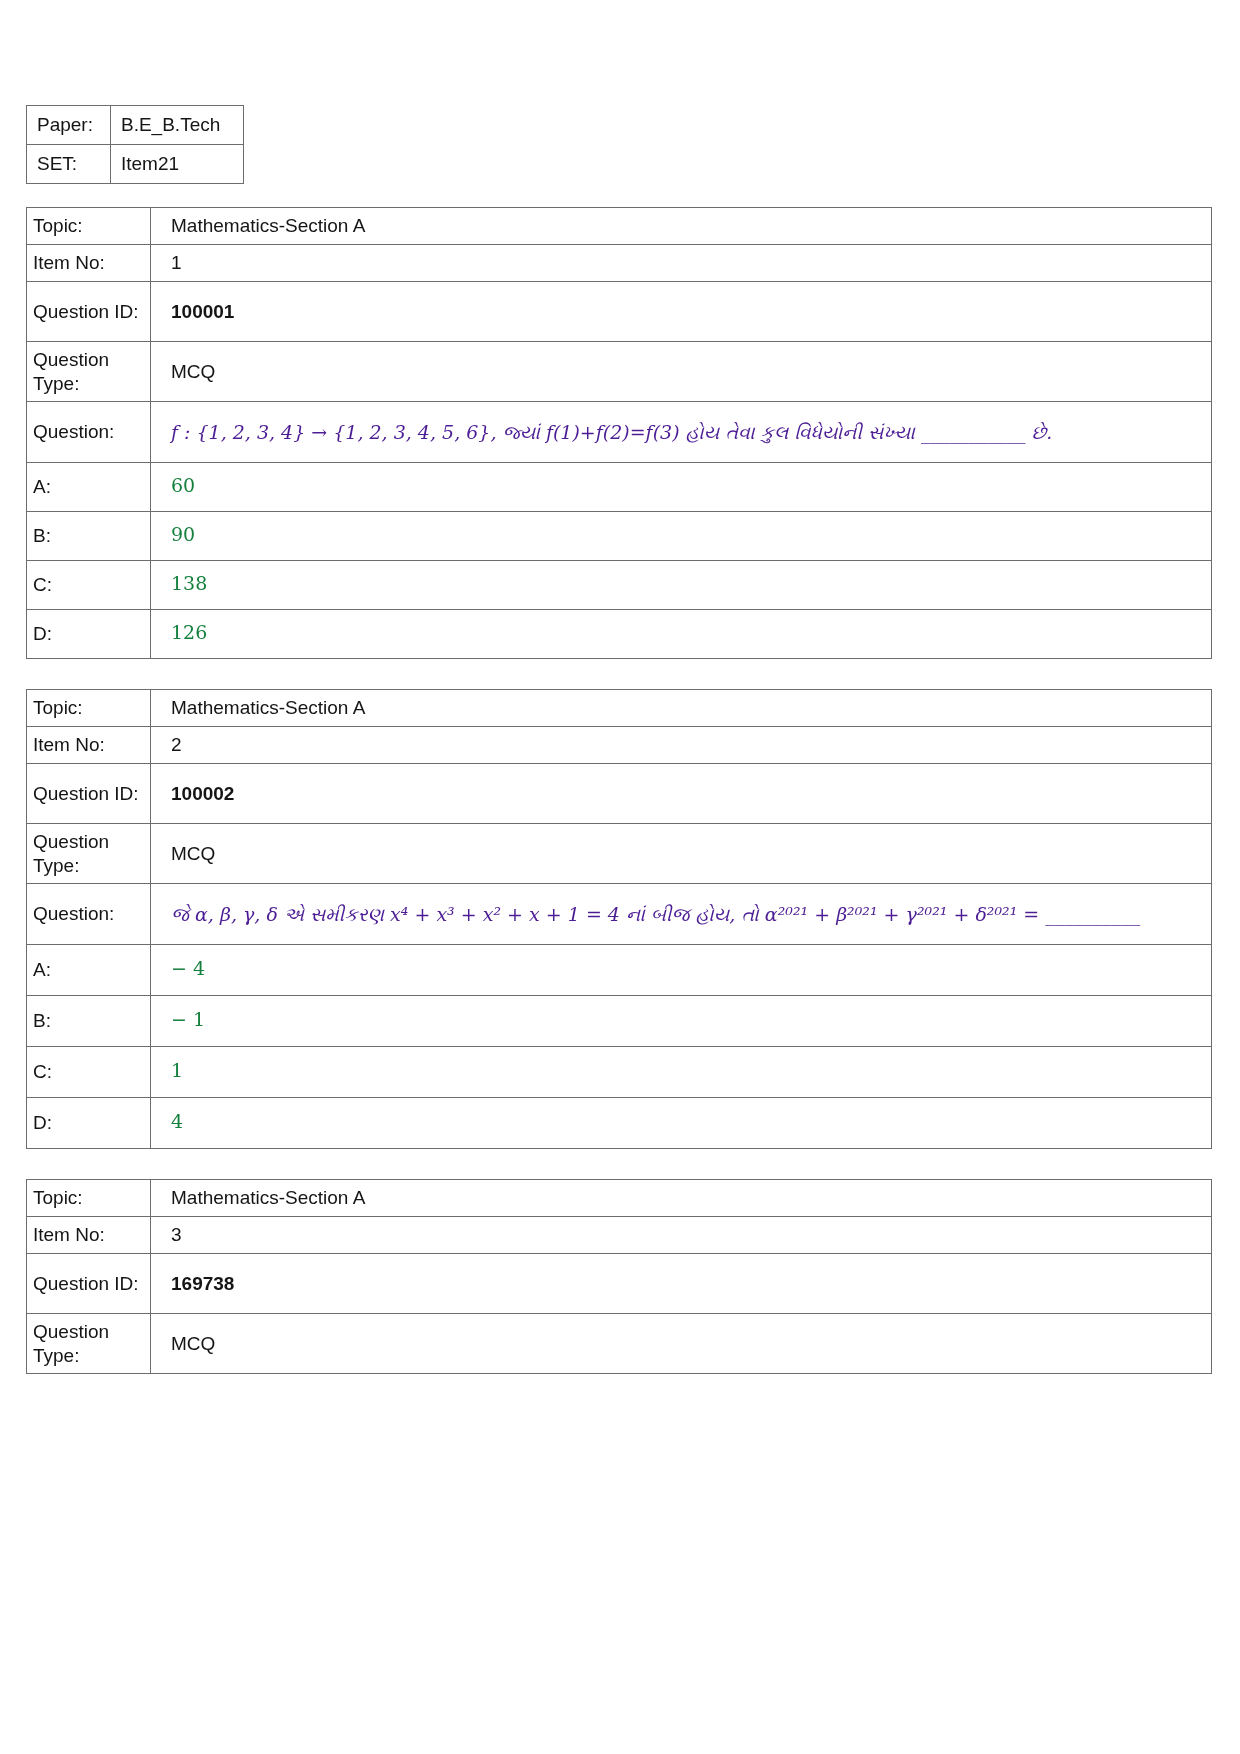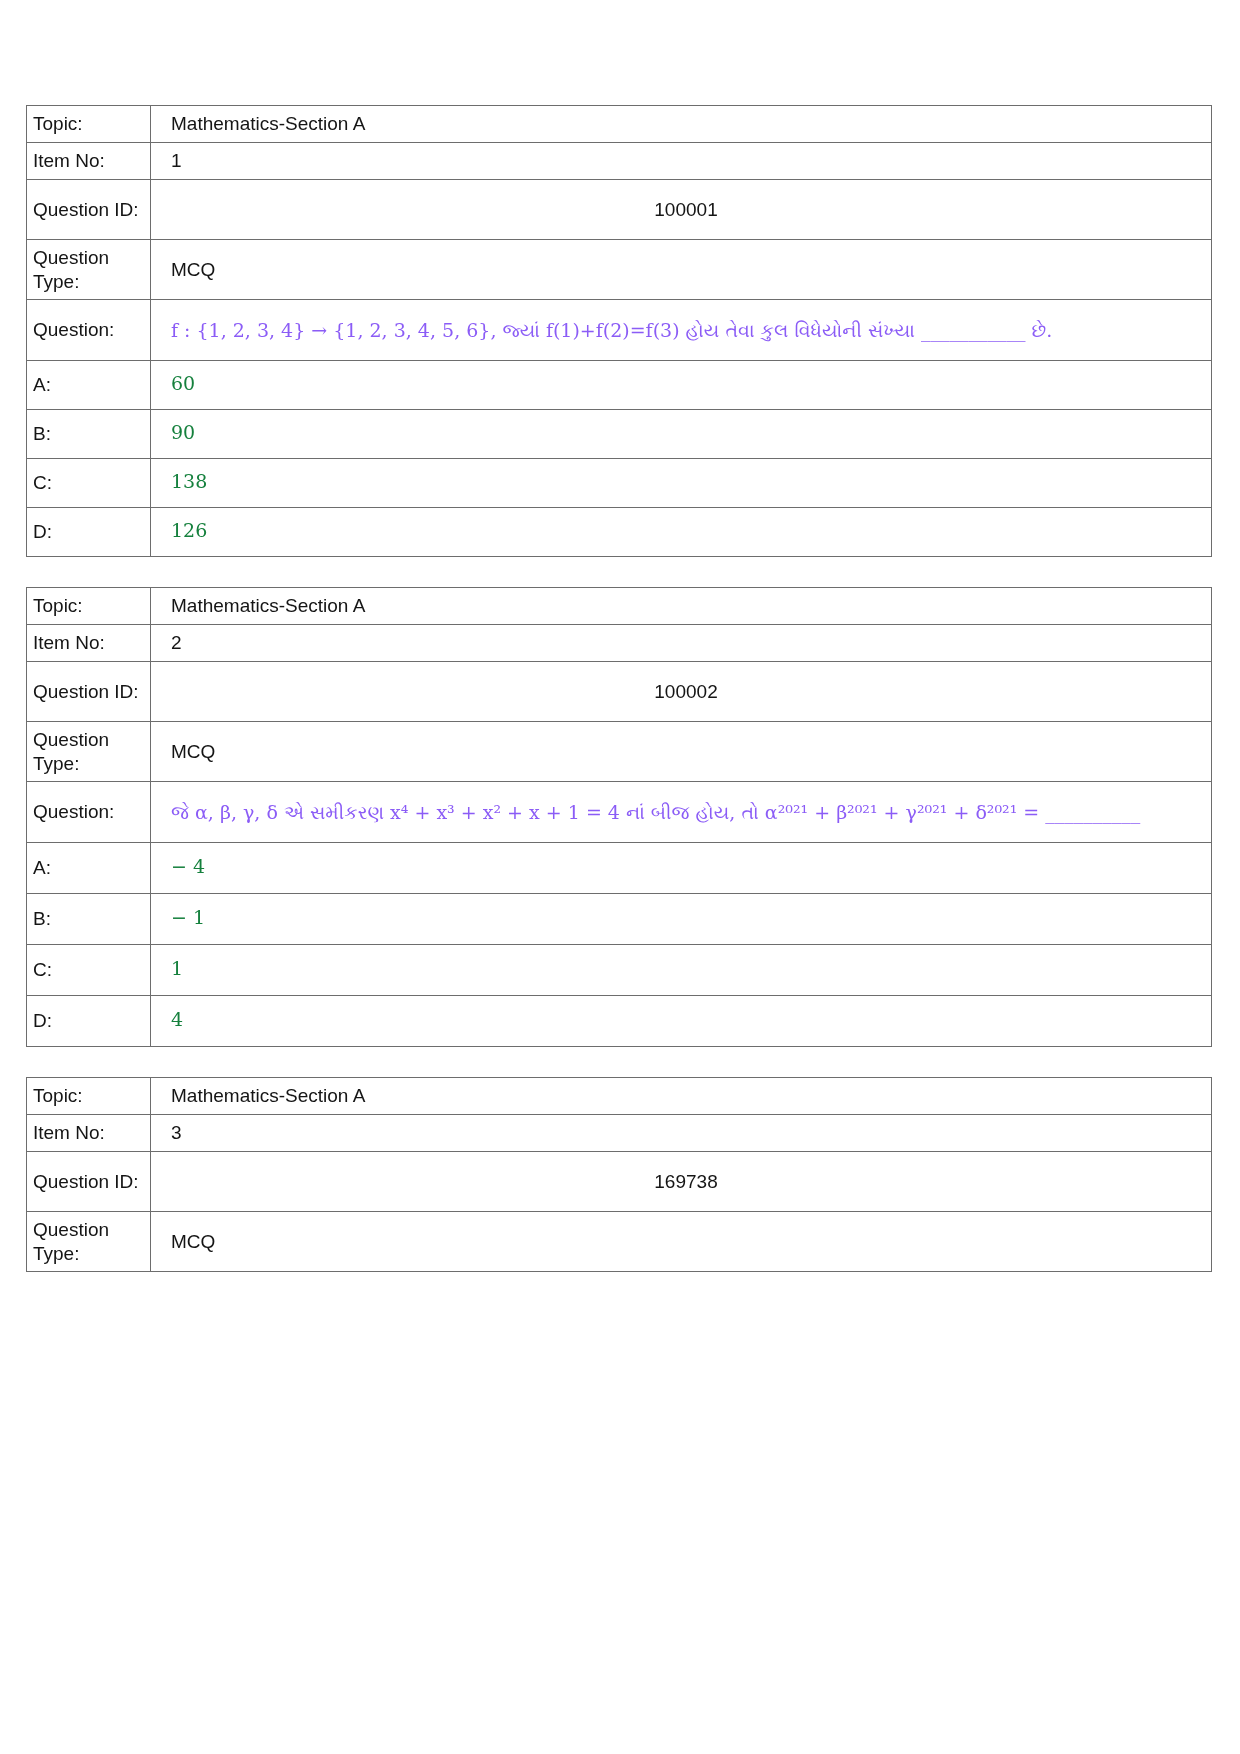--- a/index.html
+++ b/index.html
@@ -55,40 +55,53 @@
     line-height: 1.25;
   }
   .qtable td.val {
     font-size: 19px;
     padding: 4px 10px 4px 20px;
   }
   tr.h36 td { height: 37px; }
   tr.h58 td { height: 60px; }
   tr.h47 td { height: 49px; }
   tr.h50 td { height: 51px; }
-  .qid { font-weight: normal; text-align: center; }
+  .qid { font-weight: bold; }
   .qtext {
     font-family: "DejaVu Serif", "Liberation Serif", serif;
     font-size: 23px;
-    color: #8b5cf6;
+    color: #4c1d95;
     line-height: 1.9;
     padding: 12px 16px 12px 20px !important;
+    font-style: italic;
   }
   .opt {
     font-family: "DejaVu Serif", "Liberation Serif", serif;
     font-size: 35px;
     color: #15803d;
     padding: 2px 10px 6px 20px !important;
   }
 </style>
 </head>
 <body>
 
 <div class="page">
 
+  <table class="mini">
+    <tbody>
+        <tr>
+      <td class="mlbl">Paper:</td>
+      <td>B.E_B.Tech</td>
+    </tr>
+    <tr>
+      <td class="mlbl">SET:</td>
+      <td>Item21</td>
+    </tr>
+  </tbody>
+    </table>
 
   <table class="qtable">
     <tbody>
         <tr class="h36">
       <td class="lbl">Topic:</td>
       <td class="val">Mathematics-Section A</td>
     </tr>
     <tr class="h36">
       <td class="lbl">Item No:</td>
       <td class="val">1</td>

